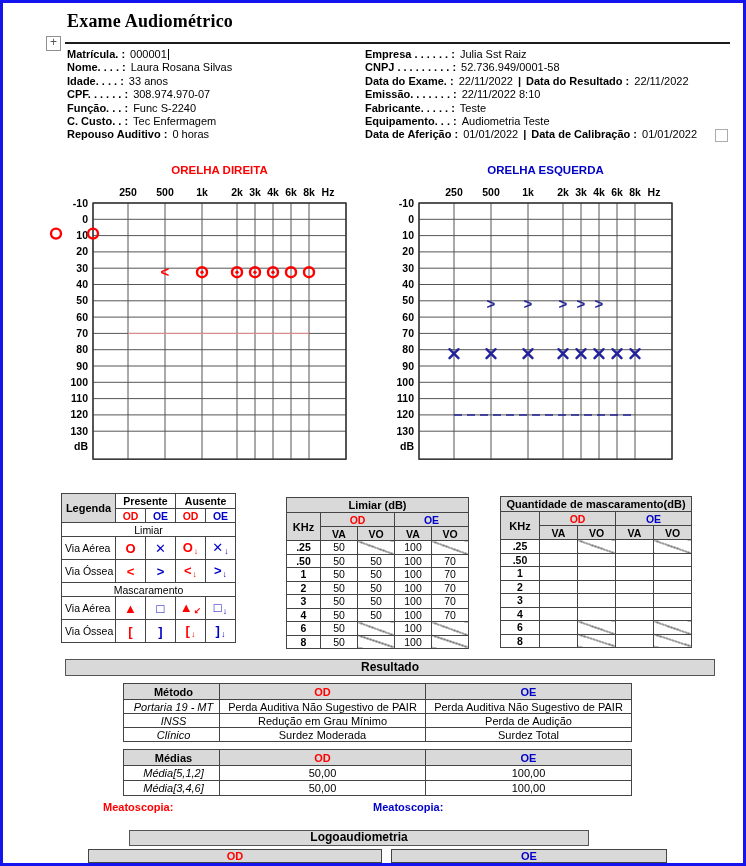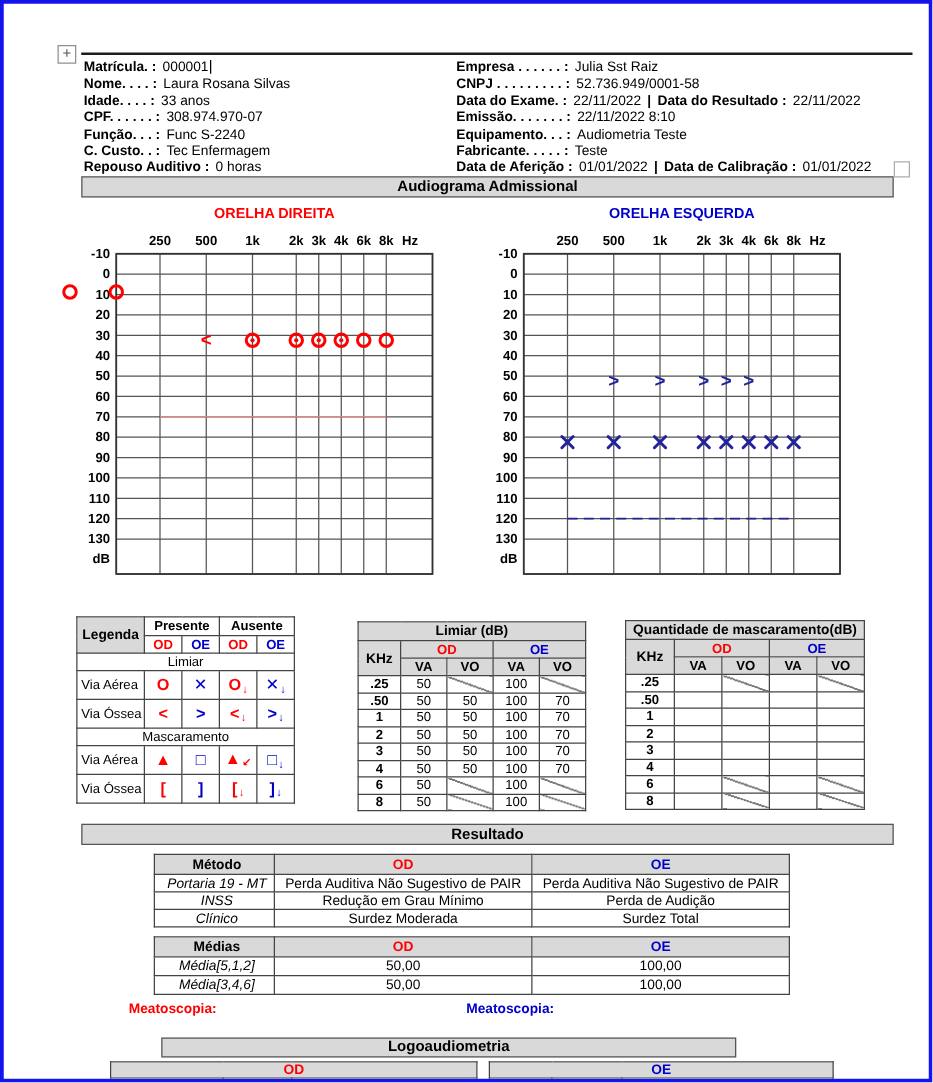--- a/index.html
+++ b/index.html
@@ -51,41 +51,41 @@
   #meato-oe{left:370px;color:#0000C8;}
   #logo-od{left:85px;top:846px;width:293px;}
   #logo-oe{left:388px;top:846px;width:275px;}
   .logo-hdr{height:12px;font-weight:bold;font-size:11px;}
   .logo-partial td{height:14px;vertical-align:top;line-height:13px;font-weight:bold;}
 </style>
 </head>
 <body>
 
 <div id="page">
+  <div class="title">Exame Audiométrico</div>
   <div class="handle">+</div>
   <div class="topline"></div>
   <div id="info-left" class="info">
       <div class="irow"><span class="ilbl">Matrícula. :</span><span class="ival">000001</span><span class="cursor"></span></div>
       <div class="irow"><span class="ilbl">Nome. . . . :</span><span class="ival">Laura Rosana Silvas</span></div>
       <div class="irow"><span class="ilbl">Idade. . . . :</span><span class="ival">33 anos</span></div>
       <div class="irow"><span class="ilbl">CPF. . . . . . :</span><span class="ival">308.974.970-07</span></div>
       <div class="irow"><span class="ilbl">Função. . . :</span><span class="ival">Func S-2240</span></div>
       <div class="irow"><span class="ilbl">C. Custo. . :</span><span class="ival">Tec Enfermagem</span></div>
       <div class="irow"><span class="ilbl">Repouso Auditivo :</span><span class="ival">0 horas</span></div>
     </div>
   <div id="info-right" class="info">
       <div class="irow"><span class="ilbl">Empresa . . . . . . :</span><span class="ival">Julia Sst Raiz</span></div>
       <div class="irow"><span class="ilbl">CNPJ . . . . . . . . . :</span><span class="ival">52.736.949/0001-58</span></div>
       <div class="irow"><span class="ilbl">Data do Exame. :</span><span class="ival">22/11/2022</span><span class="isep">|</span><span class="ilbl">Data do Resultado :</span><span class="ival">22/11/2022</span></div>
       <div class="irow"><span class="ilbl">Emissão. . . . . . . :</span><span class="ival">22/11/2022 8:10</span></div>
+      <div class="irow"><span class="ilbl">Fabricante. . . . . :</span><span class="ival">Teste</span></div>
       <div class="irow"><span class="ilbl">Equipamento. . . :</span><span class="ival">Audiometria Teste</span></div>
-      <div class="irow"><span class="ilbl">Fabricante. . . . . :</span><span class="ival">Teste</span></div>
       <div class="irow"><span class="ilbl">Data de Aferição :</span><span class="ival">01/01/2022</span><span class="isep">|</span><span class="ilbl">Data de Calibração :</span><span class="ival">01/01/2022</span></div>
     </div>
-  <div id="bar-audiograma" class="bar">Audiograma Admissional</div>
   <div class="sel-square"></div>
   <svg id="chart-od" class="chart" width="316" height="304">
       <line x1="54" y1="42" x2="54" y2="298.20000000000005" stroke="#555" stroke-width="1"></line>
       <line x1="89" y1="42" x2="89" y2="298.20000000000005" stroke="#555" stroke-width="1"></line>
       <line x1="126" y1="42" x2="126" y2="298.20000000000005" stroke="#555" stroke-width="1"></line>
       <line x1="163" y1="42" x2="163" y2="298.20000000000005" stroke="#555" stroke-width="1"></line>
       <line x1="198" y1="42" x2="198" y2="298.20000000000005" stroke="#555" stroke-width="1"></line>
       <line x1="216" y1="42" x2="216" y2="298.20000000000005" stroke="#555" stroke-width="1"></line>
       <line x1="234" y1="42" x2="234" y2="298.20000000000005" stroke="#555" stroke-width="1"></line>
       <line x1="252" y1="42" x2="252" y2="298.20000000000005" stroke="#555" stroke-width="1"></line>

